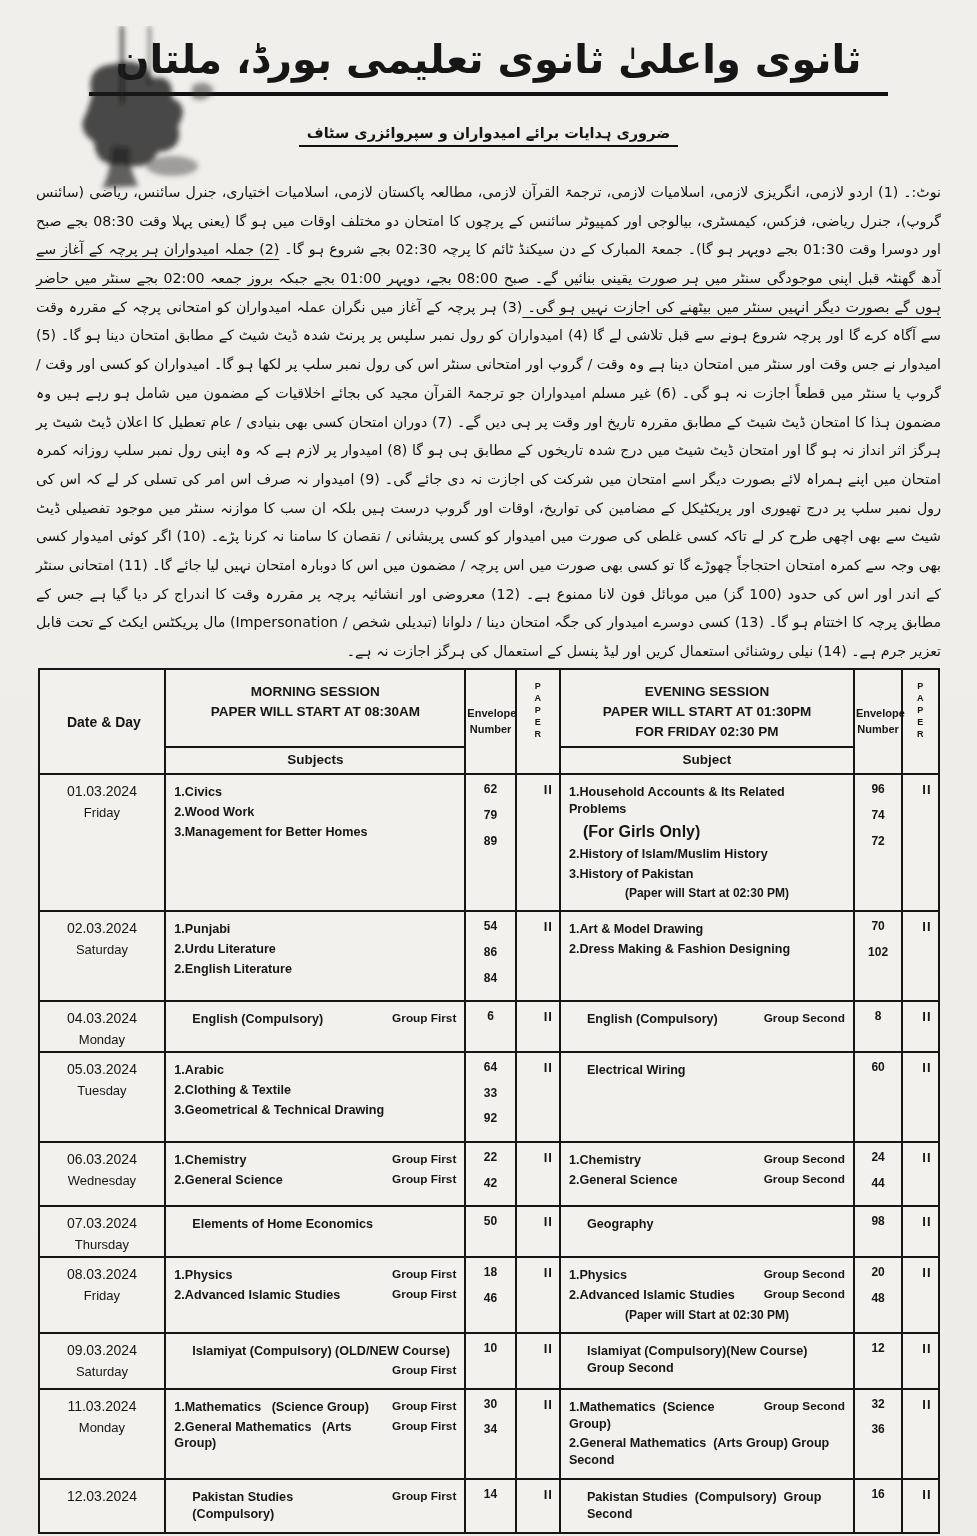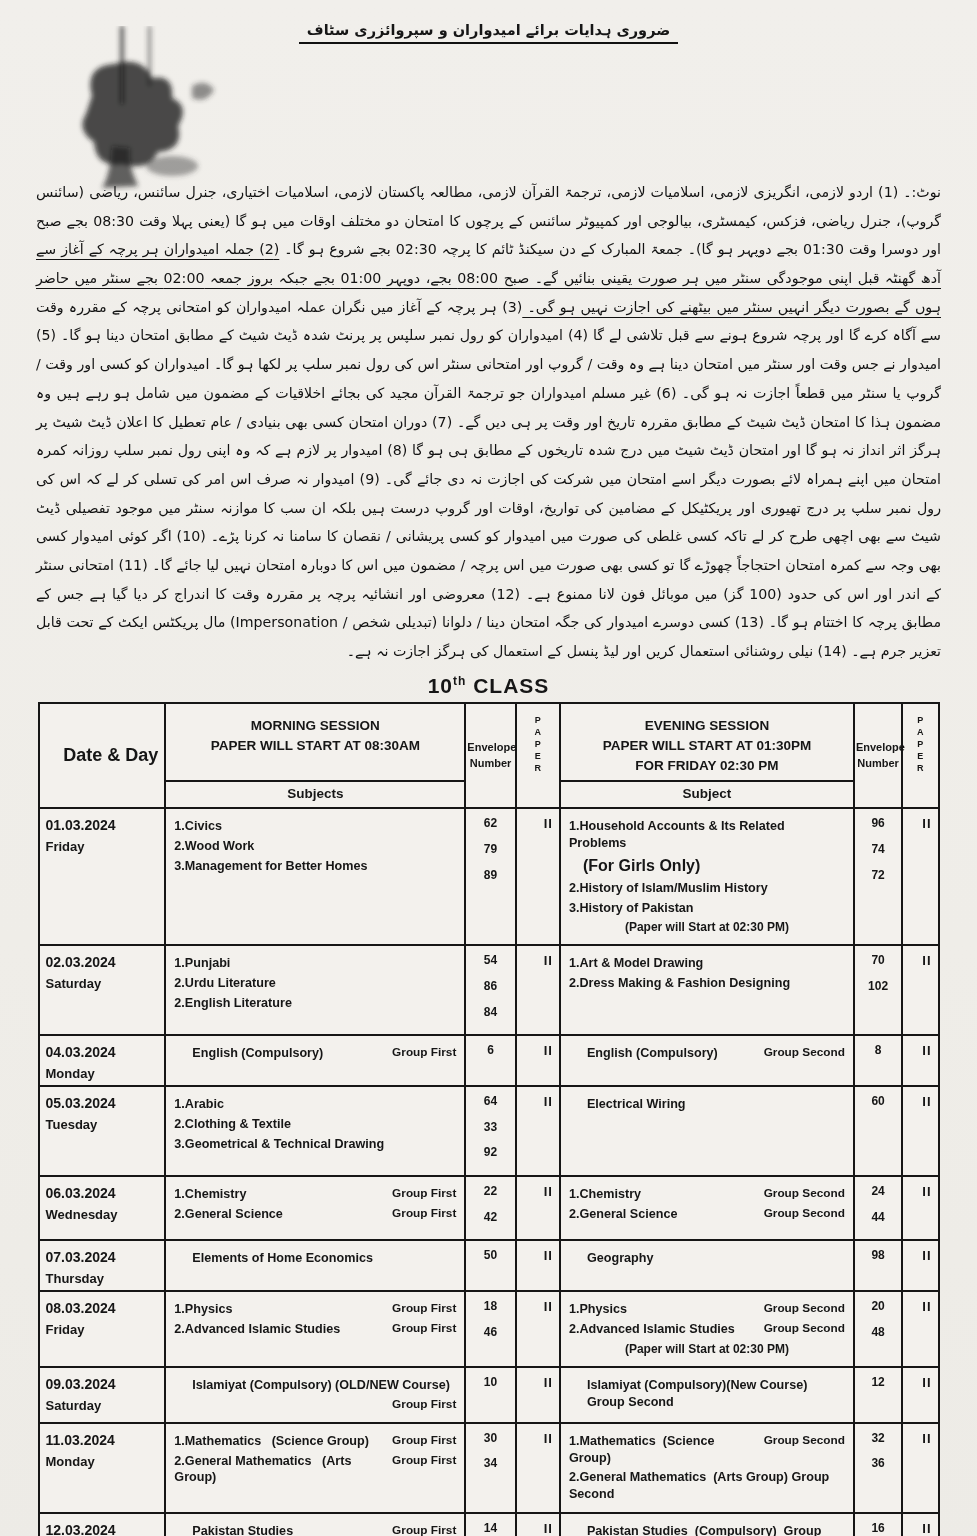--- a/index.html
+++ b/index.html
@@ -4,39 +4,39 @@
 <style>
   html,body{margin:0;padding:0;background:#efede9;}
   body{width:977px;min-height:1536px;font-family:"Liberation Sans",sans-serif;color:#161616;position:relative;overflow:hidden;}
   .page{width:977px;min-height:1536px;background:linear-gradient(180deg,#f1efeb 0%,#efede8 60%,#edebe6 100%);position:relative;padding-top:18px;box-sizing:border-box;}
   .urdu{font-family:"DejaVu Sans",sans-serif;direction:rtl;}
   
   .hdr{text-align:center;position:relative;min-height:160px;}
   .logo{position:absolute;left:52px;top:8px;}
   .title{display:inline-block;font-size:40px;font-weight:bold;letter-spacing:-1px;border-bottom:4px solid #111;padding:0 26px 10px 26px;margin-top:18px;}
   .sub1{display:inline-block;font-size:18px;font-weight:bold;border-bottom:2.5px solid #111;padding:0 10px 6px 10px;margin-top:14px;}
-  .sub2{display:inline-block;font-size:14.5px;font-weight:bold;border-bottom:2px solid #111;padding:0 8px 4px 8px;margin-top:4px;}
+  .sub2{display:inline-block;font-size:14.5px;font-weight:bold;border-bottom:2px solid #111;padding:0 8px 4px 8px;margin-top:29px;}
   
   .notes{width:905px;margin:0 auto 0 auto;direction:rtl;text-align:justify;font-size:14.2px;line-height:2.02;font-family:"DejaVu Sans",sans-serif;color:#121212;}
   .notes .u{text-decoration:underline;text-underline-offset:5px;}
   
   .class-hd{text-align:center;font-size:21px;font-weight:bold;margin:8px 0 4px 0;letter-spacing:1px;}
   .class-hd sup{font-size:12px;}
   
   table.ds{border-collapse:collapse;margin:2px auto 0 auto;width:902px;table-layout:fixed;background:#f3f1ed;}
   table.ds td,table.ds th{border:2.2px solid #161616;vertical-align:top;padding:4px 6px;}
   col.c-date{width:126px;} col.c-msub{width:298px;} col.c-env{width:50px;} col.c-pap{width:44px;}
   col.c-esub{width:292px;} col.c-env2{width:48px;} col.c-pap2{width:36px;}
   th{font-weight:bold;}
   .th-main{font-size:13.5px;line-height:1.5;text-align:center;padding-top:12px !important;border-radius:13px;}
   .th-sub{font-size:13.5px;text-align:center;padding:4px 0 6px 0 !important;}
-  .th-date{font-size:18px;text-align:right;vertical-align:middle !important;padding-left:10px !important;}
+  .th-date{font-size:14px;text-align:center;vertical-align:middle !important;padding-left:10px !important;}
   .th-env{font-size:11px;text-align:center;vertical-align:middle !important;line-height:1.4;padding:12px 1px !important;}
   .th-pap{font-size:9px;text-align:center;line-height:1.35;padding-top:10px !important;letter-spacing:0;}
-  td.date{text-align:left;font-weight:bold;padding-top:8px !important;}
+  td.date{text-align:center;font-weight:normal;padding-top:8px !important;}
   td.date .d1{font-size:14px;}
   td.date .d2{font-size:13px;margin-top:6px;}
   td.subjects{font-size:12.6px;font-weight:bold;padding:6px 8px !important;}
   .ln{display:flex;justify-content:space-between;line-height:1.34;margin:3px 0;}
   .ln .t{white-space:pre-wrap;}
   .ln .grp{font-size:11.8px;margin-left:8px;white-space:nowrap;}
   .ln.sub .t{padding-left:14px;font-size:16px;}
   .ln.ctr{justify-content:center;text-align:center;font-size:12px;}
   .ln.pad .t{padding-left:18px;}
   td.env{font-size:12px;font-weight:bold;text-align:center;padding-top:7px !important;}
@@ -57,27 +57,27 @@
         </defs>
       <g filter="url(#blur1)">
         <rect x="68" y="0" width="4" height="78" fill="#2a2a2a" opacity="0.75"></rect>
         <rect x="96" y="0" width="3" height="60" fill="#333" opacity="0.6"></rect>
         <path d="M40,70 Q32,40 62,38 Q90,30 100,52 Q122,48 120,72 Q138,80 126,100 Q132,124 106,126 Q96,146 70,138 Q44,142 42,116 Q24,104 34,88 Z" fill="#1c1c1c" opacity="0.78"></path>
         <path d="M60,120 Q58,150 50,162 L86,160 Q76,140 78,122 Z" fill="#222" opacity="0.7"></path>
         <ellipse cx="120" cy="140" rx="26" ry="10" fill="#3a3a3a" opacity="0.45"></ellipse>
         <path d="M140,60 q14,-8 22,4 q-8,14 -22,8 Z" fill="#2e2e2e" opacity="0.5"></path>
       </g>
     </svg>
+    <div><span class="title urdu">ثانوی واعلیٰ ثانوی تعلیمی بورڈ، ملتان</span></div>
     <div><span class="sub2 urdu">ضروری ہدایات برائے امیدواران و سپروائزری سٹاف</span></div>
   </div>
 
   <p class="notes" id="notes"><span>نوٹ:۔ (1) اردو لازمی، انگریزی لازمی، اسلامیات لازمی، ترجمۃ القرآن لازمی، مطالعہ پاکستان لازمی، اسلامیات اختیاری، جنرل سائنس، ریاضی (سائنس گروپ)، جنرل ریاضی، فزکس، کیمسٹری، بیالوجی اور کمپیوٹر سائنس کے پرچوں کا امتحان دو مختلف اوقات میں ہو گا (یعنی پہلا وقت 08:30 بجے صبح اور دوسرا وقت 01:30 بجے دوپہر ہو گا)۔ جمعۃ المبارک کے دن سیکنڈ ٹائم کا پرچہ 02:30 بجے شروع ہو گا۔ </span><span class="u">(2) جملہ امیدواران ہر پرچہ کے آغاز سے آدھ گھنٹہ قبل اپنی موجودگی سنٹر میں ہر صورت یقینی بنائیں گے۔ صبح 08:00 بجے، دوپہر 01:00 بجے جبکہ بروز جمعہ 02:00 بجے سنٹر میں حاضر ہوں گے بصورت دیگر انہیں سنٹر میں بیٹھنے کی اجازت نہیں ہو گی۔ </span><span>(3) ہر پرچہ کے آغاز میں نگران عملہ امیدواران کو امتحانی پرچہ کے مقررہ وقت سے آگاہ کرے گا اور پرچہ شروع ہونے سے قبل تلاشی لے گا </span><span>(4) امیدواران کو رول نمبر سلپس پر پرنٹ شدہ ڈیٹ شیٹ کے مطابق امتحان دینا ہو گا۔ </span><span>(5) امیدوار نے جس وقت اور سنٹر میں امتحان دینا ہے وہ وقت / گروپ اور امتحانی سنٹر اس کی رول نمبر سلپ پر لکھا ہو گا۔ امیدواران کو کسی اور وقت / گروپ یا سنٹر میں قطعاً اجازت نہ ہو گی۔ </span><span>(6) غیر مسلم امیدواران جو ترجمۃ القرآن مجید کی بجائے اخلاقیات کے مضمون میں شامل ہو رہے ہیں وہ مضمون ہذا کا امتحان ڈیٹ شیٹ کے مطابق مقررہ تاریخ اور وقت پر ہی دیں گے۔ </span><span>(7) دوران امتحان کسی بھی بنیادی / عام تعطیل کا اعلان ڈیٹ شیٹ پر ہرگز اثر انداز نہ ہو گا اور امتحان ڈیٹ شیٹ میں درج شدہ تاریخوں کے مطابق ہی ہو گا </span><span>(8) امیدوار پر لازم ہے کہ وہ اپنی رول نمبر سلپ روزانہ کمرہ امتحان میں اپنے ہمراہ لائے بصورت دیگر اسے امتحان میں شرکت کی اجازت نہ دی جائے گی۔ </span><span>(9) امیدوار نہ صرف اس امر کی تسلی کر لے کہ اس کی رول نمبر سلپ پر درج تھیوری اور پریکٹیکل کے مضامین کی تواریخ، اوقات اور گروپ درست ہیں بلکہ ان سب کا موازنہ سنٹر میں موجود تفصیلی ڈیٹ شیٹ سے بھی اچھی طرح کر لے تاکہ کسی غلطی کی صورت میں امیدوار کو کسی پریشانی / نقصان کا سامنا نہ کرنا پڑے۔ </span><span>(10) اگر کوئی امیدوار کسی بھی وجہ سے کمرہ امتحان احتجاجاً چھوڑے گا تو کسی بھی صورت میں اس پرچہ / مضمون میں اس کا دوبارہ امتحان نہیں لیا جائے گا۔ </span><span>(11) امتحانی سنٹر کے اندر اور اس کی حدود (100 گز) میں موبائل فون لانا ممنوع ہے۔ </span><span>(12) معروضی اور انشائیہ پرچہ پر مقررہ وقت کا اندراج کر دیا گیا ہے جس کے مطابق پرچہ کا اختتام ہو گا۔ </span><span>(13) کسی دوسرے امیدوار کی جگہ امتحان دینا / دلوانا (تبدیلی شخص / Impersonation) مال پریکٹس ایکٹ کے تحت قابل تعزیر جرم ہے۔ </span><span>(14) نیلی روشنائی استعمال کریں اور لیڈ پنسل کے استعمال کی ہرگز اجازت نہ ہے۔ </span></p>
 
   <div id="sections">
-      <div class="class-hd"><span>10</span><sup>th</sup><span> CLASS</span></div>
       <table class="ds">
         <colgroup>
           <col class="c-date">
           <col class="c-msub">
           <col class="c-env">
           <col class="c-pap">
           <col class="c-esub">
           <col class="c-env2">
           <col class="c-pap2">
         </colgroup>

